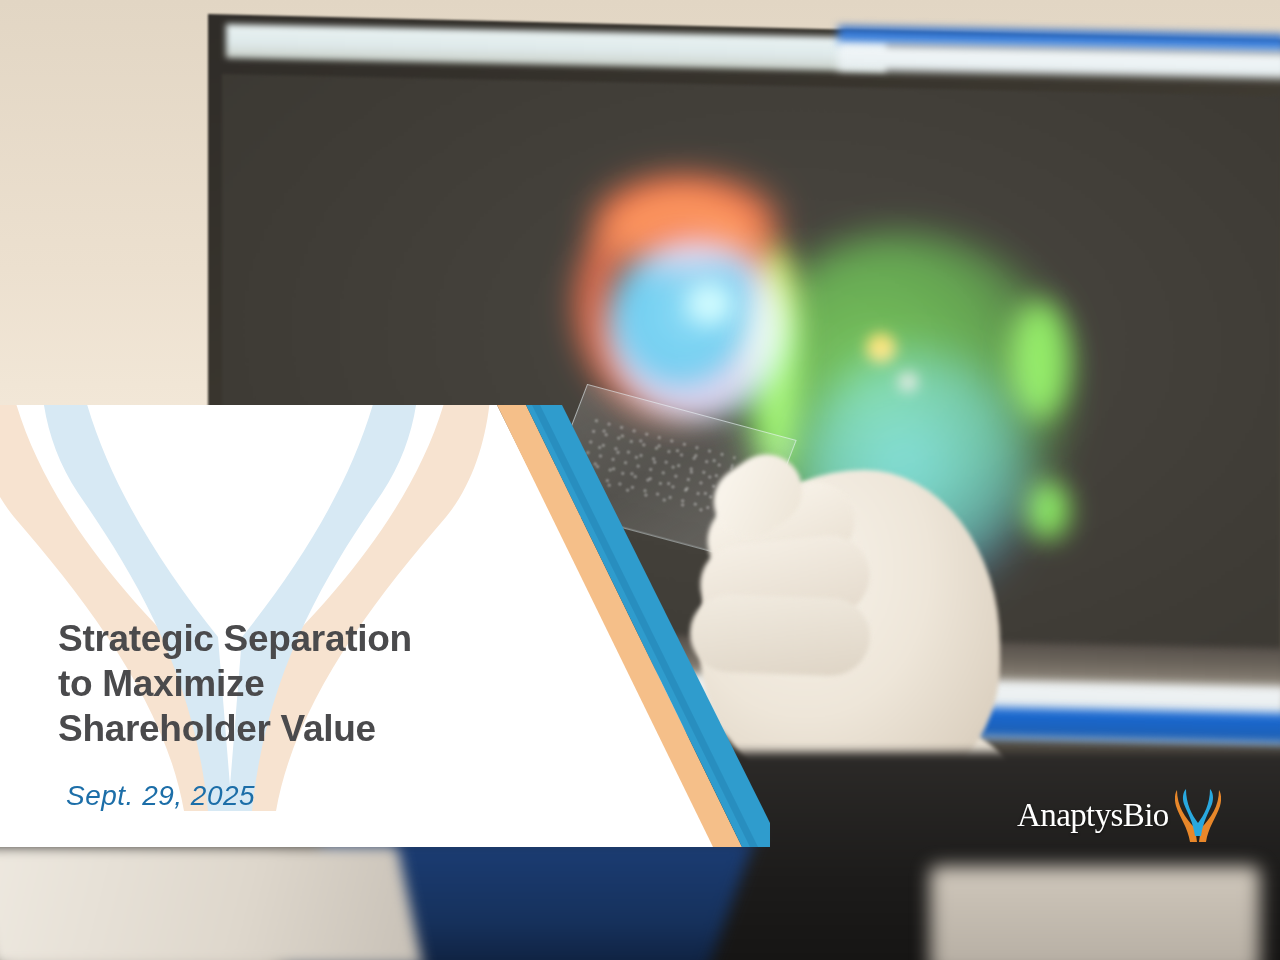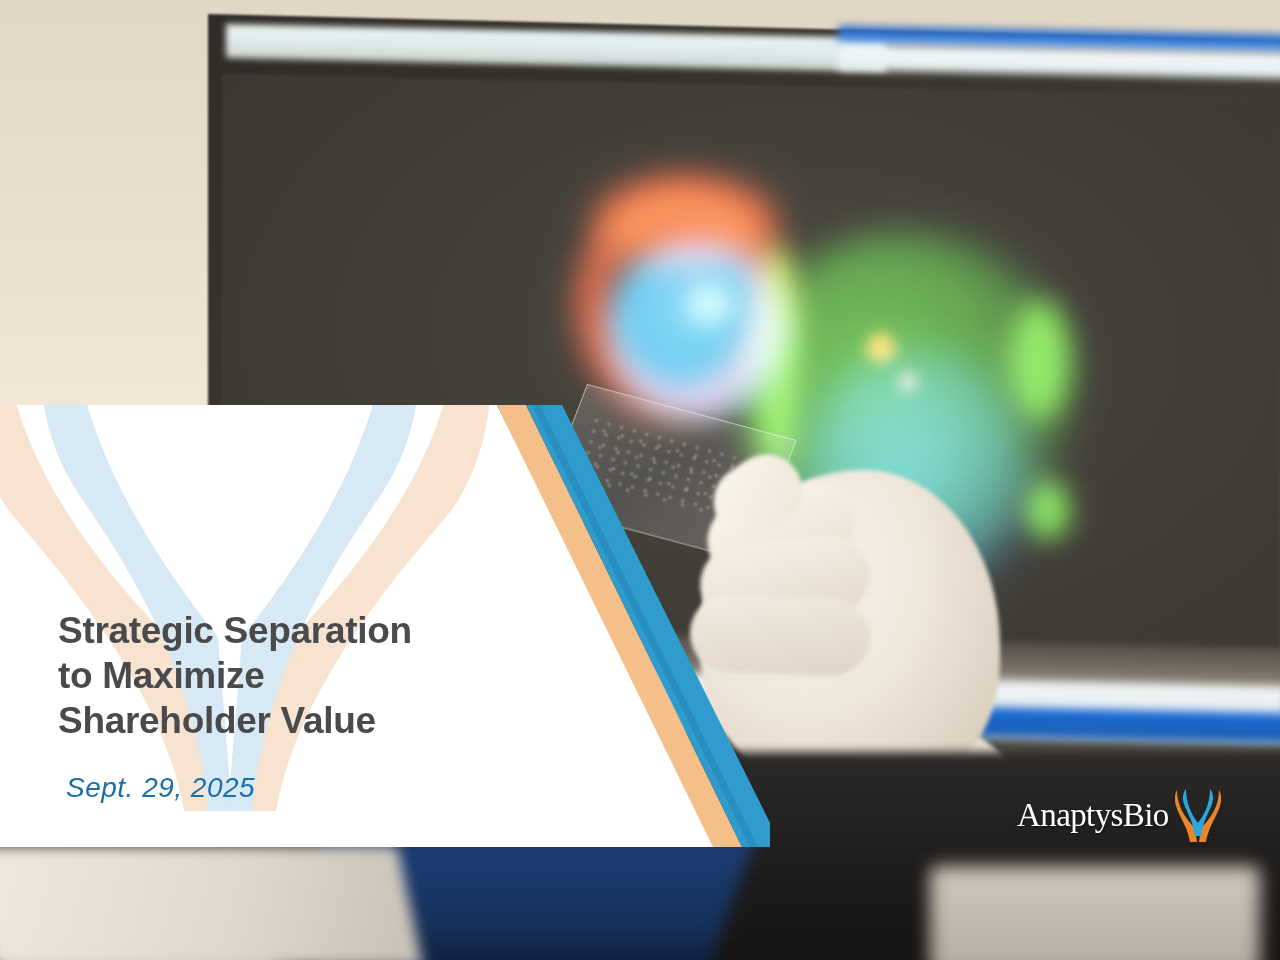--- a/index.html
+++ b/index.html
@@ -338,21 +338,21 @@
     top: -64px;
     width: 520px;
     height: 470px;
     opacity: 1;
     pointer-events: none;
   }
 
   .card-text {
     position: absolute;
     left: 0;
-    top: 0;
+    top: 8px;
     width: 100%;
     height: 100%;
     padding-left: 25px;
   }
 
   .title {
     position: absolute;
     left: 58px;
     top: 203px;
     margin: 0;

